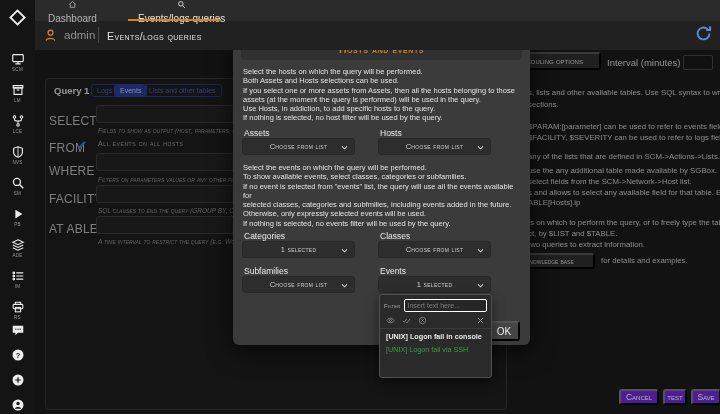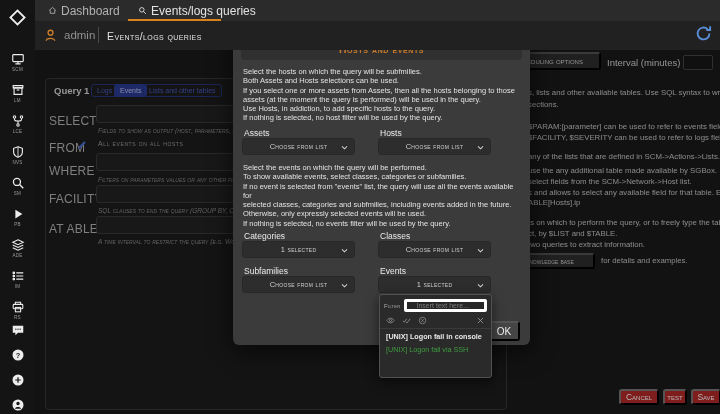--- a/index.html
+++ b/index.html
@@ -12,21 +12,21 @@
   .logo { position:absolute; left:7px; top:7px; width:21px; height:21px; }
   .snav { position:absolute; left:0; top:52px; width:35px; display:flex; flex-direction:column; align-items:center; }
   .sitem { display:flex; flex-direction:column; align-items:center; height:31px; color:#ededed; cursor:pointer; }
   .sitem svg { width:14px; height:14px; }
   .slabel { font-size:4.5px; color:#9a9a9a; letter-spacing:.3px; margin-top:1px; }
   .sbottom { position:absolute; left:0; bottom:2px; width:35px; display:flex; flex-direction:column; align-items:center; gap:11px; color:#ededed; }
   .sbottom svg { width:14px; height:14px; }
 
   
   .topnav { position:absolute; left:35px; top:0; width:685px; height:21px; background:#2b2b2b; z-index:20; }
-  .navtab { position:absolute; top:0; height:21px; display:flex; align-items:center; gap:4px; font-size:12px; color:#b2b2b2; cursor:pointer; }
+  .navtab { position:absolute; top:0; height:21px; display:flex; align-items:center; gap:4px; font-size:10px; color:#b2b2b2; cursor:pointer;flex-direction:column; }
   .navtab svg { width:9px; height:9px; }
   .navtab.active { color:#e3e3e3; }
   .nav-underline { position:absolute; left:93px; top:19px; width:93px; height:2px; background:#d9821e; }
 
   
   .subheader { position:absolute; left:35px; top:21px; width:685px; height:29px; background:#212121; z-index:19; }
   .user-ic { position:absolute; left:8px; top:7px; width:15px; height:15px; color:#cf7f2a; }
   .admin { position:absolute; left:29px; top:8px; font-size:11.5px; color:#8f8f8f; }
   .hdr-div { position:absolute; left:63px; top:6px; width:1px; height:16px; background:#4a4a4a; }
   .page-title { position:absolute; left:72px; top:9px; font-variant:small-caps; font-size:10.5px; letter-spacing:.4px; color:#e3e3e3; }
@@ -53,38 +53,38 @@
 
   
   .rp-btn { position:absolute; left:460px; top:2px; width:106px; height:18px; background:#2e2e2e; border-radius:3px; color:#cfcfcf; font-variant:small-caps; font-size:8px; display:flex; align-items:center; justify-content:center; cursor:pointer; z-index:1; }
   .rp-interval-label { position:absolute; left:572px; top:7px; font-size:9.5px; color:#d2d2d2; z-index:1; }
   .rp-interval-input { position:absolute; left:648px; top:5px; width:30px; height:15px; background:#181818; border:1px solid #454545; border-radius:2px; color:#ddd; font-size:8px; z-index:1; }
   .hl { position:absolute; left:493px; font-size:7.8px; color:#c6c6c6; white-space:nowrap; z-index:1; }
   .kb-btn { position:absolute; left:468px; top:203px; width:92px; height:16px; background:#2e2e2e; border-radius:3px; color:#cfcfcf; font-variant:small-caps; font-size:7.5px; display:flex; align-items:center; justify-content:center; cursor:pointer; z-index:1; }
   .kb-suffix { position:absolute; left:566px; top:206px; font-size:7.8px; color:#c6c6c6; z-index:1; }
 
   
-  .fbtn { position:absolute; top:339px; height:16px; background:#7f1d1d; border-radius:3px; color:#b8b8b8; font-variant:small-caps; font-size:8.5px; display:flex; align-items:center; justify-content:center; cursor:pointer; z-index:6; }
+  .fbtn { position:absolute; top:339px; height:16px; background:#4c1d95; border-radius:3px; color:#b8b8b8; font-variant:small-caps; font-size:8.5px; display:flex; align-items:center; justify-content:center; cursor:pointer; z-index:6; }
 
   
   .modal { position:absolute; left:233px; top:30px; width:297px; height:315px; background:#3b3b3b; border-radius:6px; box-shadow:0 6px 24px rgba(0,0,0,.65); z-index:10; }
   .modal-header { position:absolute; left:8px; right:8px; top:8px; height:22px; background:#303030; border-radius:4px; display:flex; align-items:center; justify-content:center; }
   .modal-title { font-variant:small-caps; font-size:10.5px; font-weight:bold; letter-spacing:.6px; color:#cc7c2c; }
   .mpara { position:absolute; left:10px; right:8px; font-size:7.5px; line-height:9.3px; color:#e2e2e2; }
   .mlabel { position:absolute; font-size:8.5px; color:#eaeaea; }
   .dd { position:absolute; width:113px; height:17px; background:#2d2d2d; border:1px solid #282828; border-radius:3px; display:flex; align-items:center; justify-content:center; cursor:pointer; }
   .dd span { font-variant:small-caps; font-size:7.5px; color:#cfcfcf; letter-spacing:.3px; }
   .dd .chev { position:absolute; right:5px; top:4px; }
   .ok-btn { position:absolute; right:10px; bottom:4px; width:32px; height:20px; background:#454545; border-radius:3px; color:#efefef; font-size:10px; display:flex; align-items:center; justify-content:center; cursor:pointer; z-index:11; }
 
   
   .ev-panel { position:absolute; left:146px; top:264px; width:113px; height:84px; background:#2a2a2a; border:1px solid #515151; border-radius:3px; box-shadow:0 4px 12px rgba(0,0,0,.55); z-index:12; }
   .ev-filter-row { display:flex; align-items:center; gap:3px; padding:4px 4px 2px 4px; }
   .ev-filter-label { font-variant:small-caps; font-size:6px; color:#b0b0b0; letter-spacing:.3px; }
-  .ev-filter-input { flex:1; height:13px; background:#262626; border:3px solid #ffffff; border-radius:2px; font-size:7px; color:#ccc; padding:0 10px; min-width:0; }
+  .ev-filter-input { flex:1; height:13px; background:#262626; border:1px solid #ffffff; border-radius:2px; font-size:7px; color:#ccc; padding:0 3px; min-width:0; }
   .ev-filter-input::placeholder { color:#7d7d7d; }
   .ev-icons { display:flex; align-items:center; gap:7px; padding:2px 6px 3px 6px; color:#9a9a9a; border-bottom:1px solid #3a3a3a; }
   .ev-icons svg { width:9px; height:9px; cursor:pointer; }
   .ev-close { margin-left:auto; }
   .ev-item { padding:3px 6px 1px 6px; font-size:7.2px; cursor:pointer; white-space:nowrap; }
   .ev-item.plain { color:#e9e9e9; font-weight:bold; }
   .ev-item.selected { color:#3f9b3f; }
 
   svg { display:block; }
 </style>
@@ -324,21 +324,21 @@
 
     <div class="backdrop"></div>
   </main>
 
   <div class="modal">
     <div class="modal-header">
       <span class="modal-title">Hosts and events</span>
     </div>
 
     <div class="mpara" style="top:37px">
-      <div>Select the hosts on which the query will be subfmilies.</div>
+      <div>Select the hosts on which the query will be performed.</div>
       <div>Both Assets and Hosts selections can be used.</div>
       <div>If you select one or more assets from Assets, then all the hosts belonging to those</div>
       <div>assets (at the moment the query is performed) will be used in the query.</div>
       <div>Use Hosts, in addiction, to add specific hosts to the query.</div>
       <div>If nothing is selected, no host filter will be used by the query.</div>
     </div>
 
     <span class="mlabel" style="left:11px;top:98px">Assets</span>
     <span class="mlabel" style="left:147px;top:98px">Hosts</span>
     <div class="dd" style="left:9px;top:108px">

